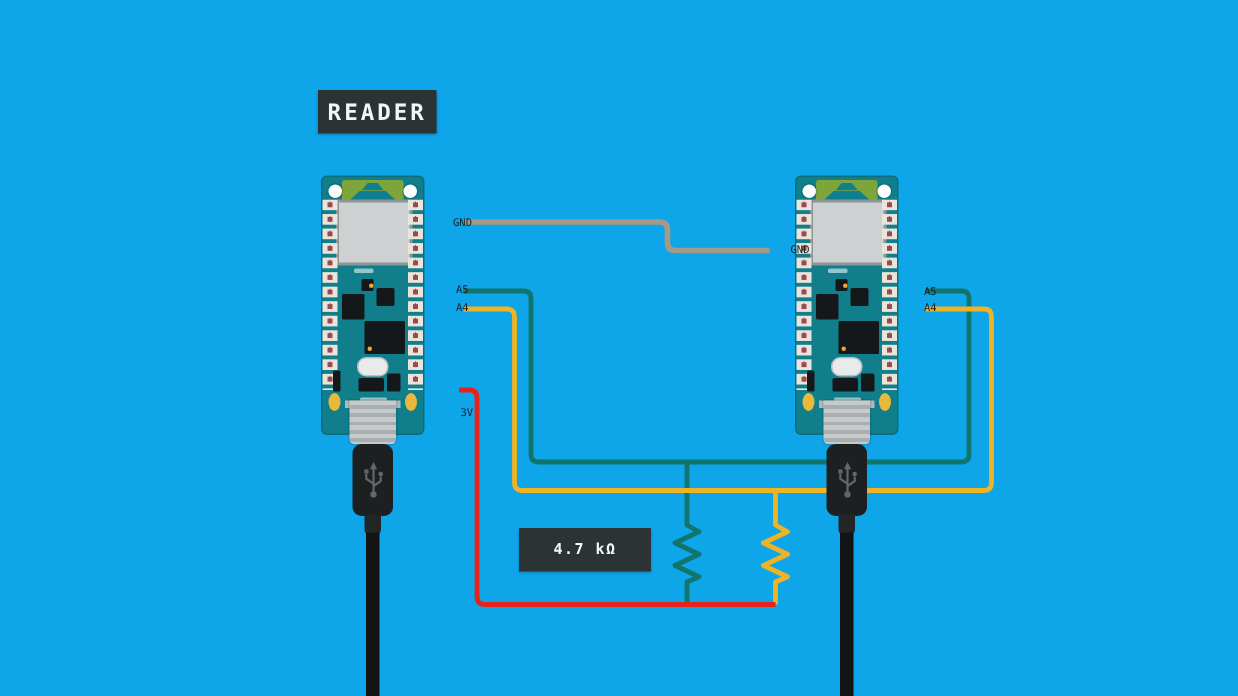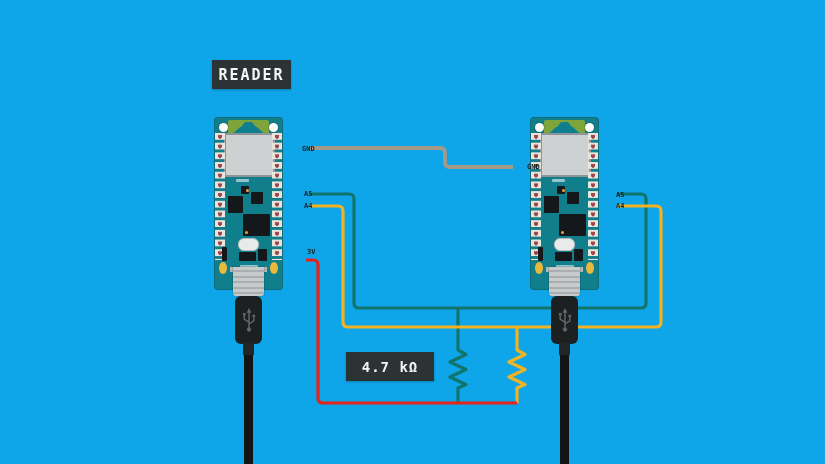--- a/index.html
+++ b/index.html
@@ -14,25 +14,25 @@
   #wires path { fill:none; stroke-linejoin:round; stroke-linecap:butt; }
   .wire { stroke-width:3.2px; }
   .wire-gnd { stroke-width:3.8px; }
   
   .tag {
     position:absolute; z-index:3; display:flex; align-items:center; justify-content:center;
     color:#f4f6f6; font-weight:bold; font-size:15px; letter-spacing:2px;
     box-shadow:0 1px 2px rgba(0,0,0,.25);
   }
   .tag.title { width:79px; height:29px; }
-  .tag.resistor { width:88px; height:29px; font-size:14px; letter-spacing:1px; }
+  .tag.resistor { width:88px; height:29px; font-size:10px; letter-spacing:1px; }
   
   .pinlab {
     position:absolute; z-index:3; transform:translateY(-50%);
-    font-size:7px; font-weight:bold; color:#1a2022; line-height:1;padding-left:12px;
+    font-size:7px; font-weight:normal; color:#1a2022; line-height:1;padding-left:12px;
   }
   
   .board { position:absolute; top:117px; width:69px; height:173px; z-index:2; }
   .pcb {
     position:absolute; left:0; top:0; width:69px; height:173px;
     border-radius:4px; box-shadow:0 0 0 1px rgba(0,0,0,.15) inset;
   }
   .band {
     position:absolute; left:14px; top:3px; width:41px; height:15px;
     border-radius:2px;
@@ -191,18 +191,18 @@
     <div class="usbneck"></div>
     <div class="cable"></div>
   </div>
 
   <div class="tag title" style="left: 212px; top: 60px; background: rgb(43, 51, 53);">READER</div>
   <div class="tag resistor" style="left: 346px; top: 352px; background: rgb(43, 51, 53);">4.7 kΩ</div>
 
   <span class="pinlab" style="left:290px; top:149px">GND</span>
   <span class="pinlab" style="left:292px; top:194px">A5</span>
   <span class="pinlab" style="left:292px; top:206px">A4</span>
-  <span class="pinlab" style="left:295px; top:252px">3V</span>
+  <span class="pinlab" style="left:295px; top:276px">3V</span>
   <span class="pinlab" style="left:515px; top:167px">GND</span>
   <span class="pinlab" style="left:604px; top:195px">A5</span>
   <span class="pinlab" style="left:604px; top:206px">A4</span>
 
 </div>
 
 </body></html>

